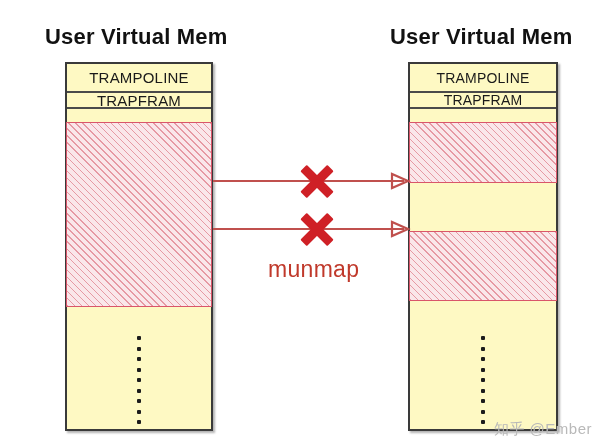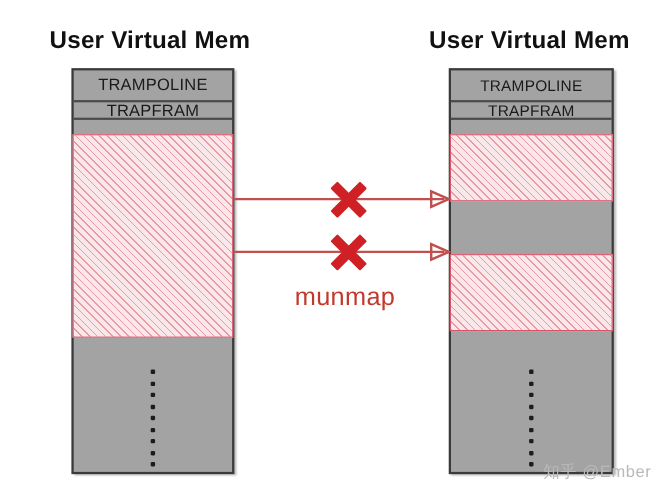--- a/index.html
+++ b/index.html
@@ -20,21 +20,21 @@
     color:#111111;
     letter-spacing:0.2px;
     white-space:nowrap;
   }
   #title-left{left:45px;top:24px;}
   #title-right{left:390px;top:24px;}
 
   
   .membox{
     position:absolute;
-    background:#a3a3a3;
+    background:#fef9c3;
     border:2px solid #3a3a3a;
     box-sizing:border-box;
     box-shadow:2px 2px 2px rgba(0,0,0,0.30);
   }
   #box-left{left:65px;top:62px;width:148px;height:369px;}
   #box-right{left:408px;top:62px;width:150px;height:369px;}
 
   .seg{
     position:absolute;
     left:0;right:0;

